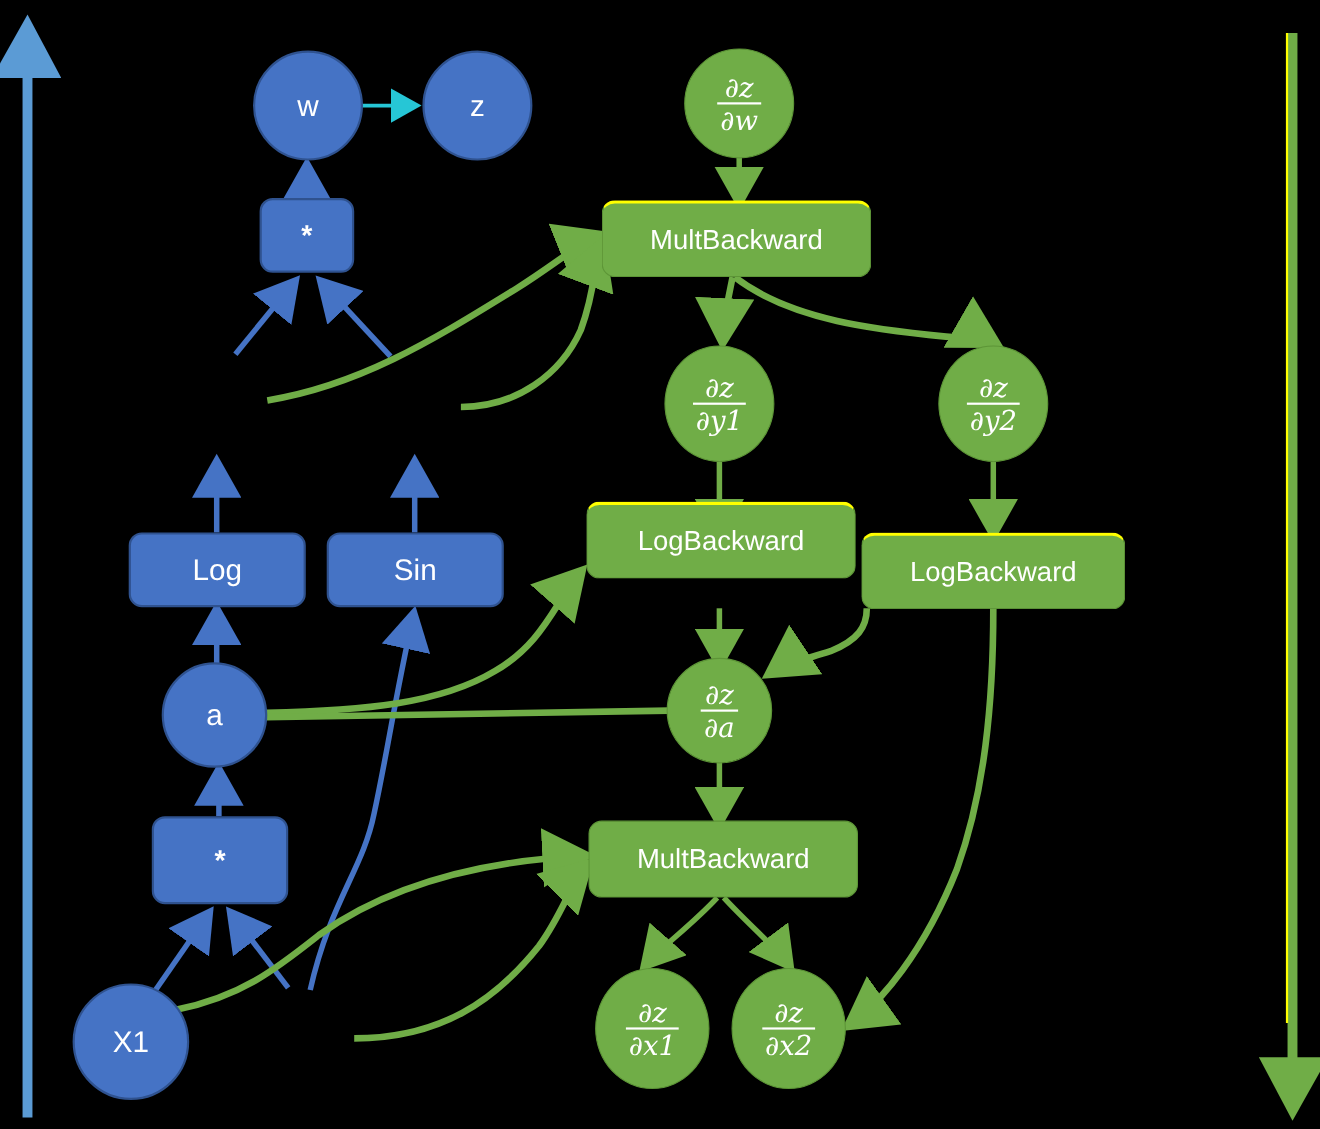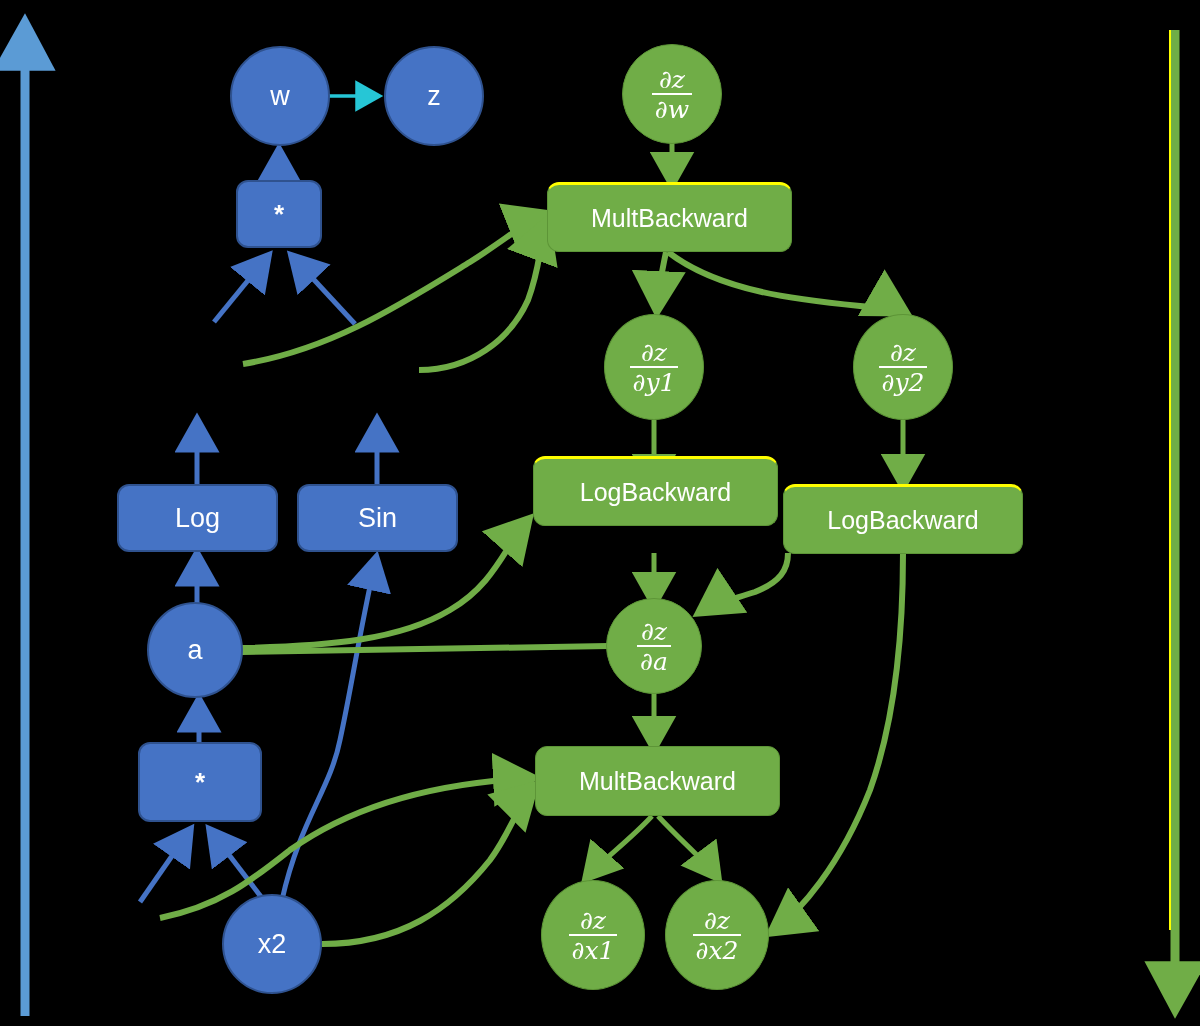--- a/index.html
+++ b/index.html
@@ -120,24 +120,24 @@
   </div>
 
   <div class="node circle blue-node" style="left:147px;top:602px;width:96px;height:96px;">
     <span class="lbl">a</span>
   </div>
 
   <div class="node rect blue-node" style="left:138px;top:742px;width:124px;height:80px;">
     <span class="star">*</span>
   </div>
 
+  <div class="node circle blue-node" style="left:66px;top:894px;width:106px;height:106px;">
+    <span class="lbl">X1</span>
+  </div>
 
-  <div class="node circle blue-node" style="left:222px;top:894px;width:100px;height:100px;">
-    <span class="lbl">x2</span>
-  </div>
 
   <div class="node circle green-node" style="left:622px;top:44px;width:100px;height:100px;">
     <span class="frac">
       <span class="num">∂z</span>
       <span class="den">∂w</span>
     </span>
   </div>
 
   <div class="node rect green-node topedge" style="left:547px;top:182px;width:245px;height:70px;">
     <span class="lbl-sm">MultBackward</span>

